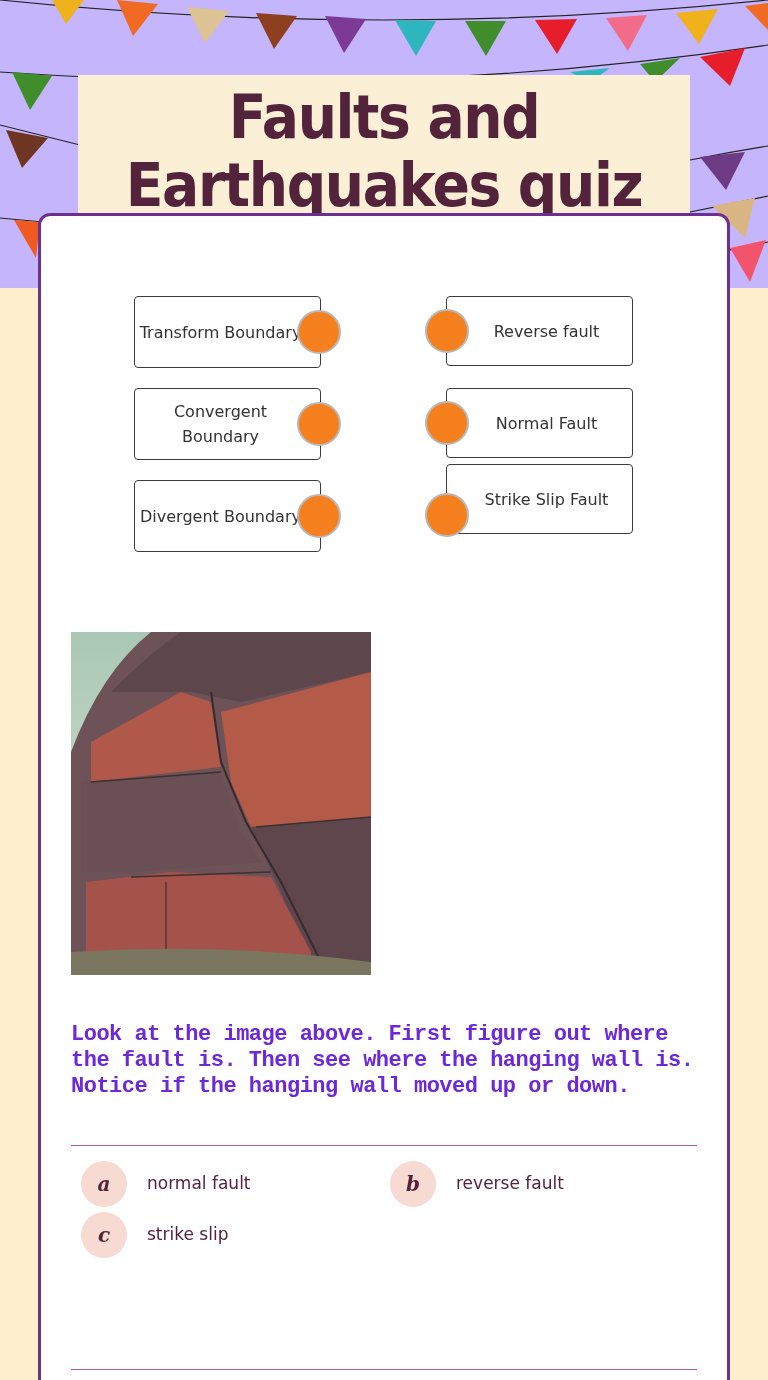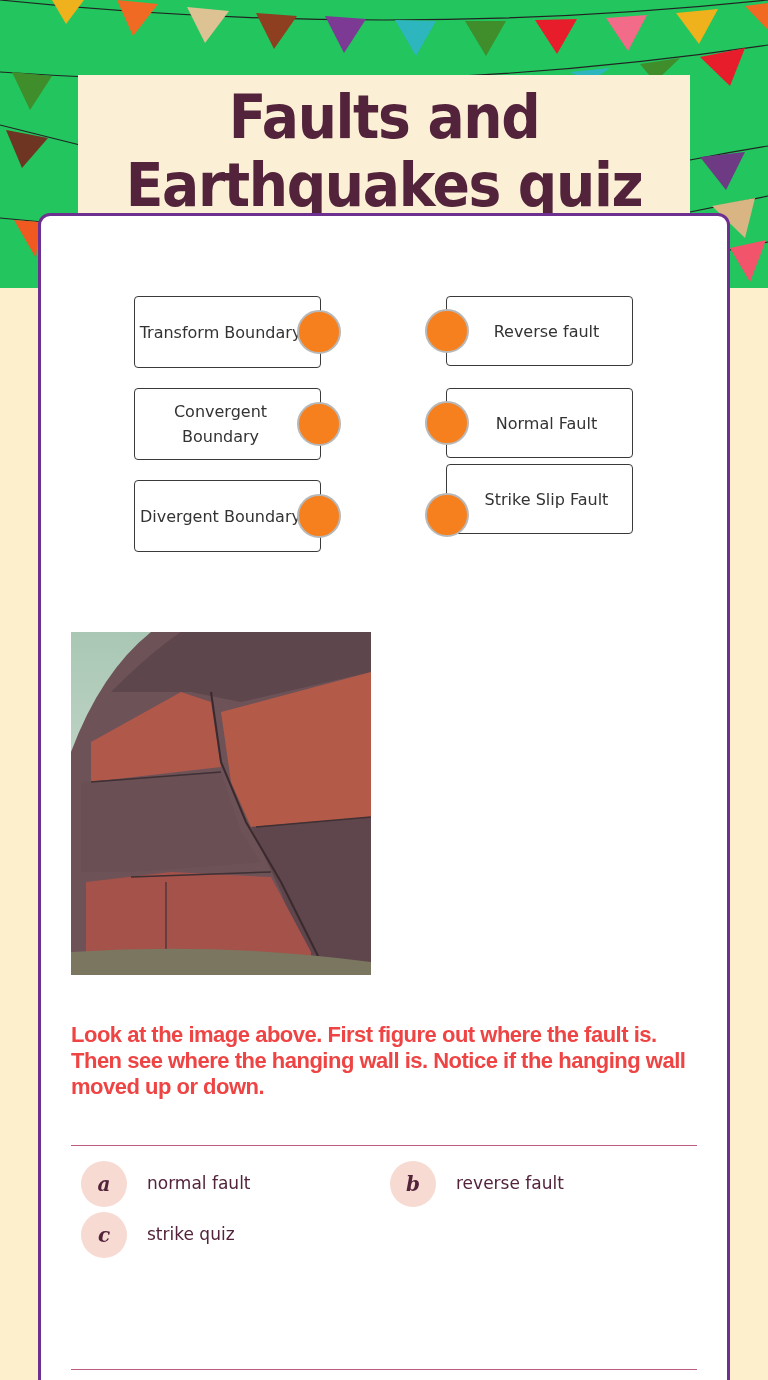--- a/index.html
+++ b/index.html
@@ -4,21 +4,21 @@
 <style>
   * { box-sizing: border-box; margin: 0; padding: 0; }
   html, body { width: 768px; height: 1380px; overflow: hidden; }
   body {
     background: #fdefcb;
     font-family: "DejaVu Sans", sans-serif;
     position: relative;
   }
   .banner {
     position: absolute; left: 0; top: 0; width: 768px; height: 288px;
-    background: #22c55e;
+    background: #c4b5fd;
     overflow: hidden;
   }
   .banner svg { position: absolute; left: 0; top: 0; }
   .title-box {
     position: absolute; left: 78px; top: 75px; width: 612px; height: 150px;
     background: #fbf0d6;
     text-align: center;
   }
   .title {
     font-family: "DejaVu Sans", sans-serif;
@@ -55,22 +55,22 @@
     background: #f7801e;
     border: 2px solid #b8b8b8;
     box-shadow: inset 0 0 0 1px #f7801e;
   }
   .photo {
     position: absolute; left: 30px; top: 416px; width: 300px; height: 343px;
     overflow: hidden;
   }
   .q-text {
     position: absolute; left: 30px;
-    font-family: Liberation Sans, sans-serif; font-weight: bold;
-    color: #ef4444;
+    font-family: Liberation Mono, monospace; font-weight: bold;
+    color: #6d28d9;
     font-size: 22px; line-height: 26px;
     letter-spacing: -0.5px;
   }
   .q-rule { position: absolute; left: 30px; width: 626px; height: 1px; background: #bf5b82; }
   .opt-badge {
     position: absolute; width: 46px; height: 46px; border-radius: 50%;
     background: #f7dad2;
     color: #53233b;
     font-family: "DejaVu Serif", serif; font-style: italic; font-weight: bold;
     font-size: 20px;
@@ -203,17 +203,17 @@
   <div>
     <div class="opt-badge" style="left:40px; top:945px;">a</div>
     <div class="opt-label" style="left:106px; top:957px;">normal fault</div>
   </div>
   <div>
     <div class="opt-badge" style="left:349px; top:945px;">b</div>
     <div class="opt-label" style="left:415px; top:957px;">reverse fault</div>
   </div>
   <div>
     <div class="opt-badge" style="left:40px; top:996px;">c</div>
-    <div class="opt-label" style="left:106px; top:1008px;">strike quiz</div>
+    <div class="opt-label" style="left:106px; top:1008px;">strike slip</div>
   </div>
 
   <div class="q-rule" style="top:1153px;"></div>
 </div>
 
 </body></html>

